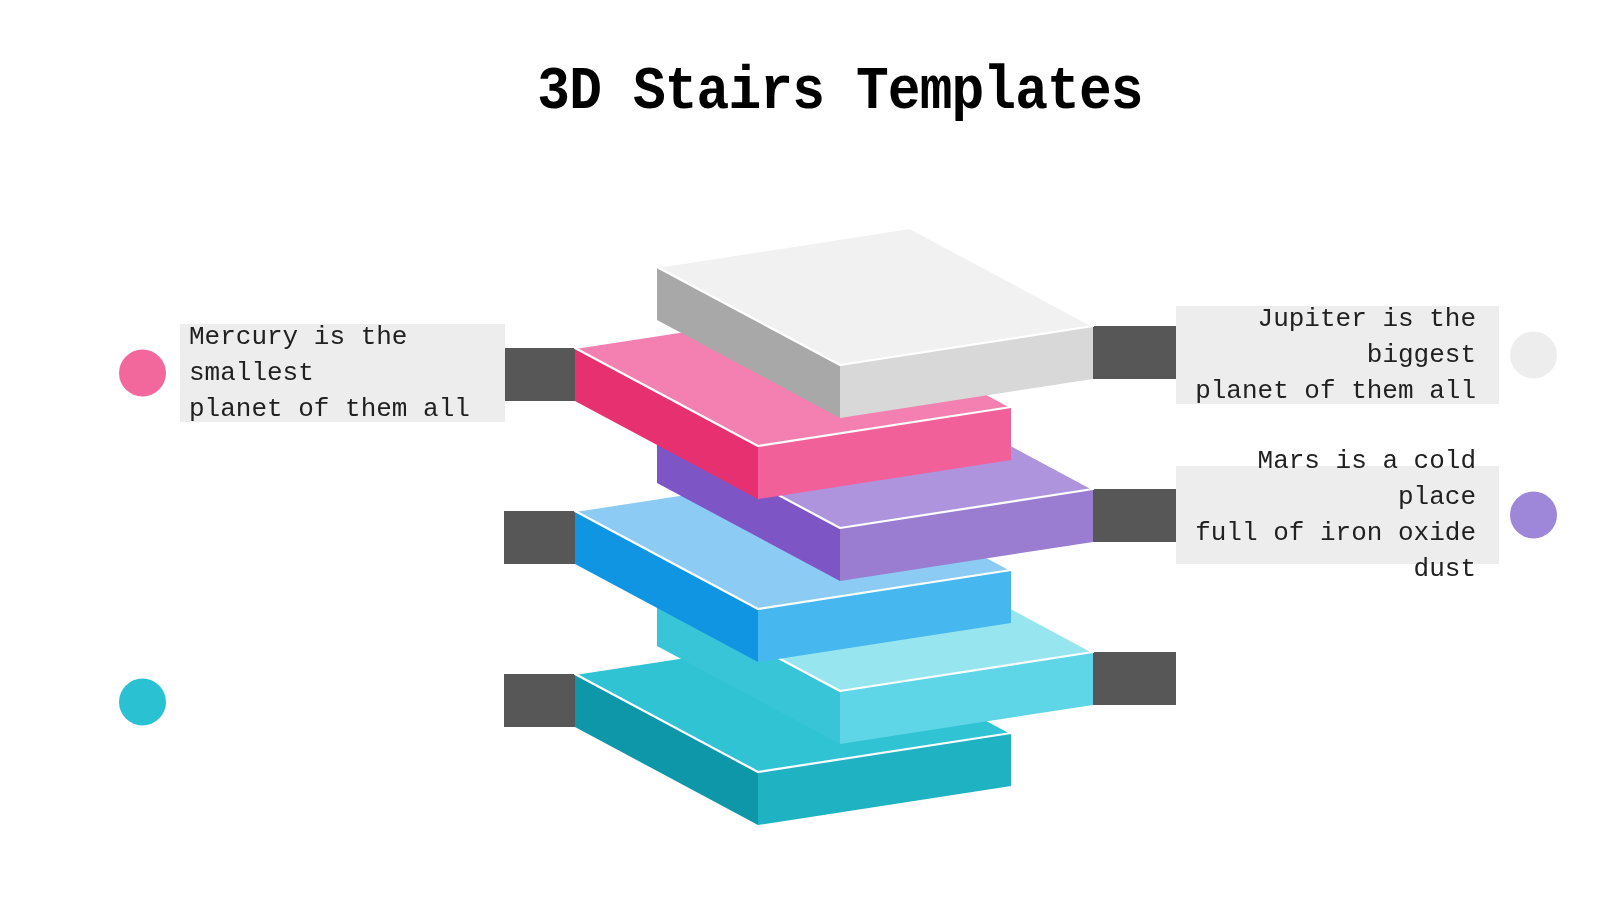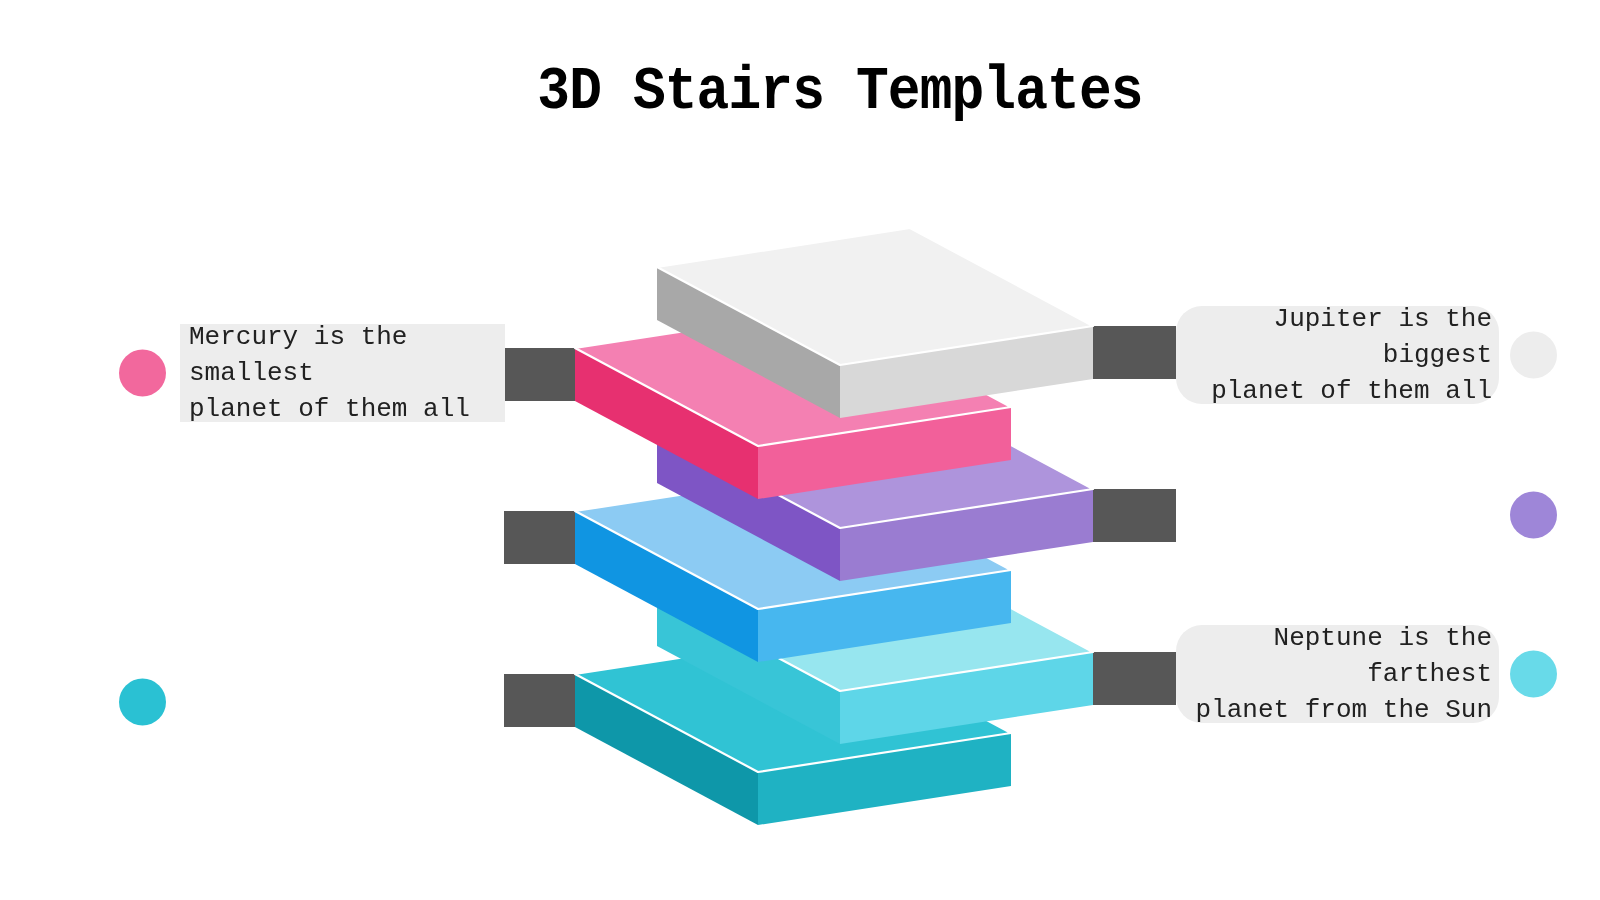--- a/index.html
+++ b/index.html
@@ -24,21 +24,21 @@
     display:flex;align-items:center;box-sizing:border-box;
   }
   .callout .box .txt{
     font-size:26px;line-height:36px;color:#212121;white-space:pre-line;
   }
   .callout.left{left:79px;width:386px;}
   .callout.left .dot{left:0;}
   .callout.left .box{left:61px;width:325px;padding-left:9px;justify-content:flex-start;text-align:left;}
   .callout.right{left:1136px;width:381px;}
   .callout.right .dot{right:0;}
-  .callout.right .box{left:0;width:323px;padding-right:7px;text-align:right;border-radius:26px;}
+  .callout.right .box{left:0;width:323px;padding-right:23px;text-align:right;}
 </style>
 </head>
 <body>
 
 <div class="slide">
 
   <h1 class="title">3D Stairs Templates</h1>
 
   <svg id="stairs-svg" viewBox="0 0 1600 900">
       <rect x="1038" y="326" width="98" height="53" fill="#575757"></rect>
@@ -79,23 +79,20 @@
   </div>
 
   <div class="callout right" style="top:306px">
     <div class="box">
       <span class="txt">Jupiter is the biggest
 planet of them all</span>
     </div>
     <span class="dot" style="background: rgb(237, 237, 237);"></span>
   </div>
   <div class="callout right" style="top:466px">
+    <div class="box">
+      <span class="txt">Mars is a cold place
+full of iron oxide dust</span>
+    </div>
     <span class="dot" style="background: rgb(158, 134, 216);"></span>
-  </div>
-  <div class="callout right" style="top:625px">
-    <div class="box">
-      <span class="txt">Neptune is the farthest
-planet from the Sun</span>
-    </div>
-    <span class="dot" style="background: rgb(104, 218, 233);"></span>
   </div>
 
 </div>
 
 </body></html>

